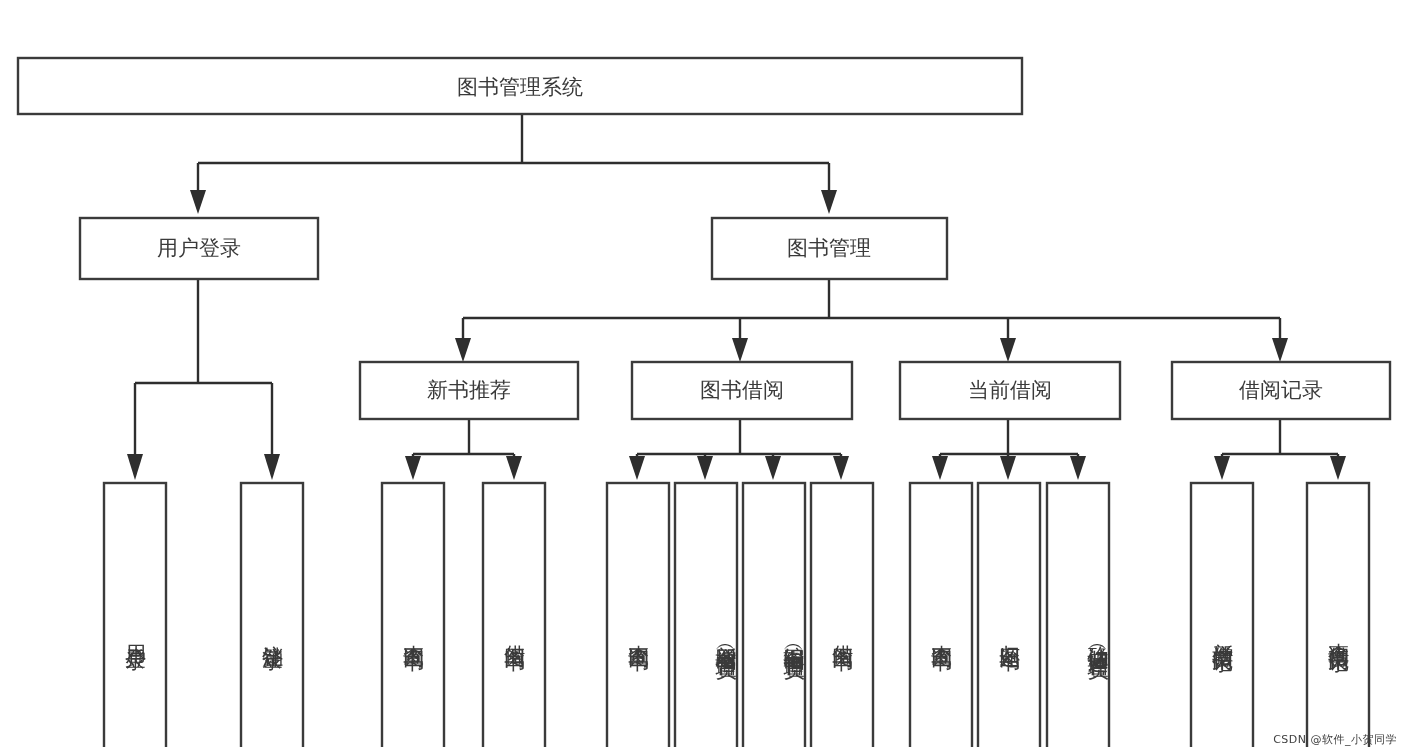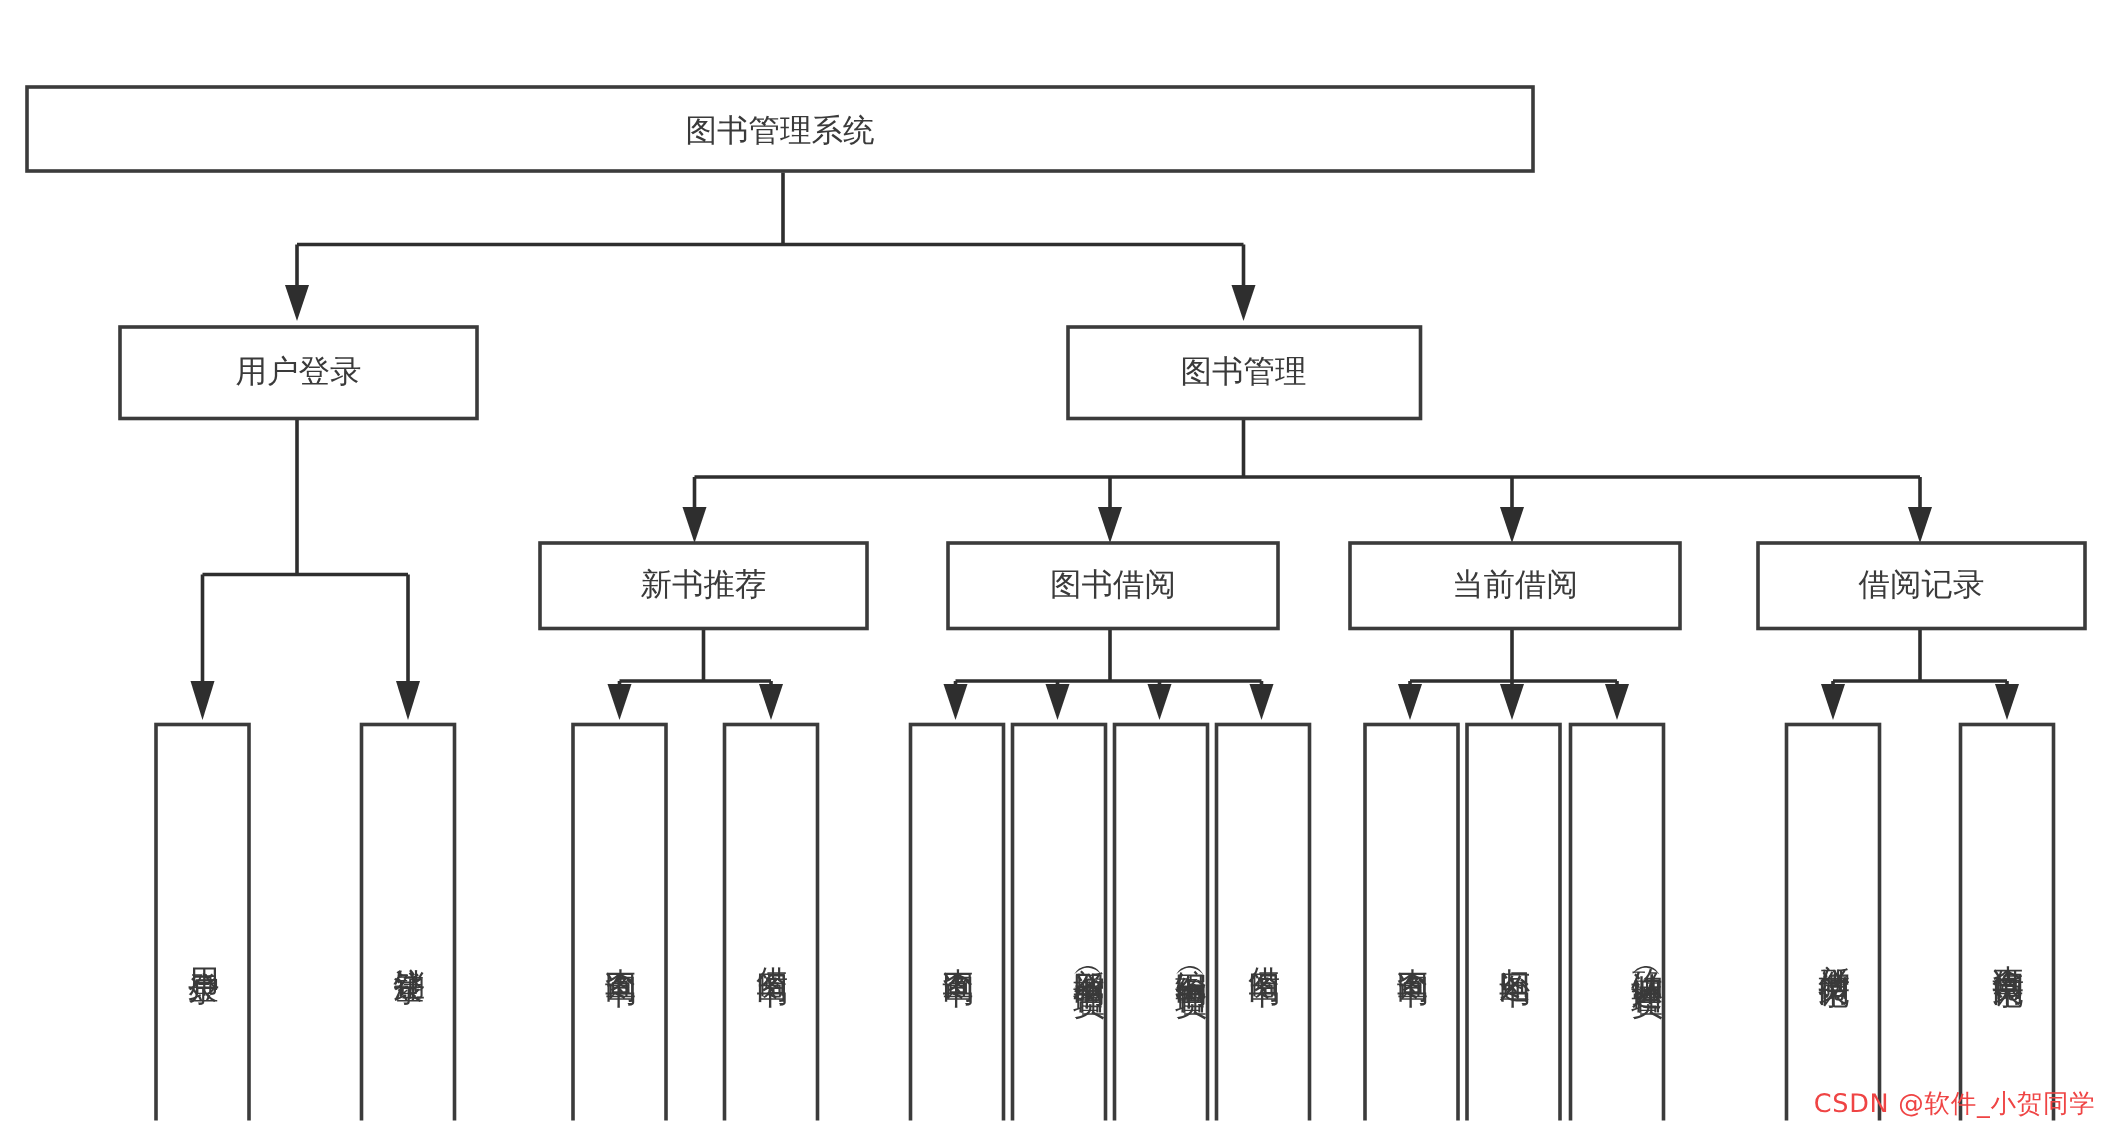--- a/index.html
+++ b/index.html
@@ -68,22 +68,22 @@
     color: #3a3a3a;
     letter-spacing: 2px;
     white-space: nowrap;
     pointer-events: none;
   }
   .watermark {
     position: absolute;
     right: 8px;
     bottom: 4px;
     font-family: "DejaVu Sans", "Liberation Sans", sans-serif;
-    font-size: 17px;
-    color: #ef4444;
+    font-size: 11px;
+    color: #404040;
     white-space: nowrap;
     letter-spacing: 0.5px;
   }
 </style>
 </head>
 <body>
 
 <div id="diagram-root">
 
   <svg class="diagram-canvas" viewBox="0 0 1405 747" xmlns="http://www.w3.org/2000/svg">

